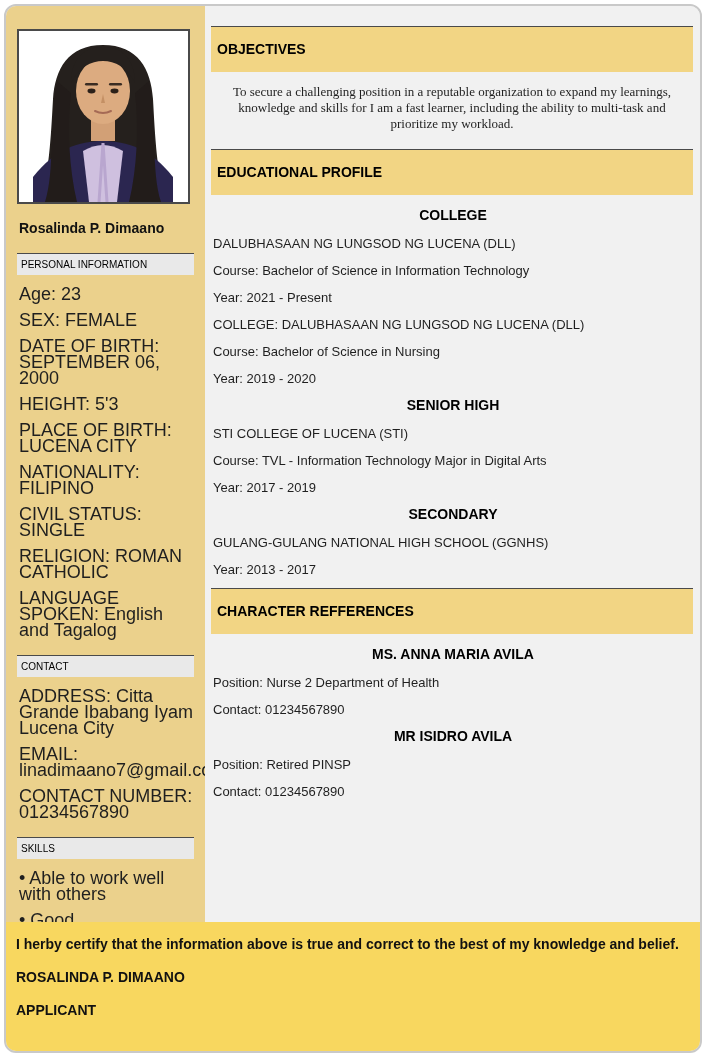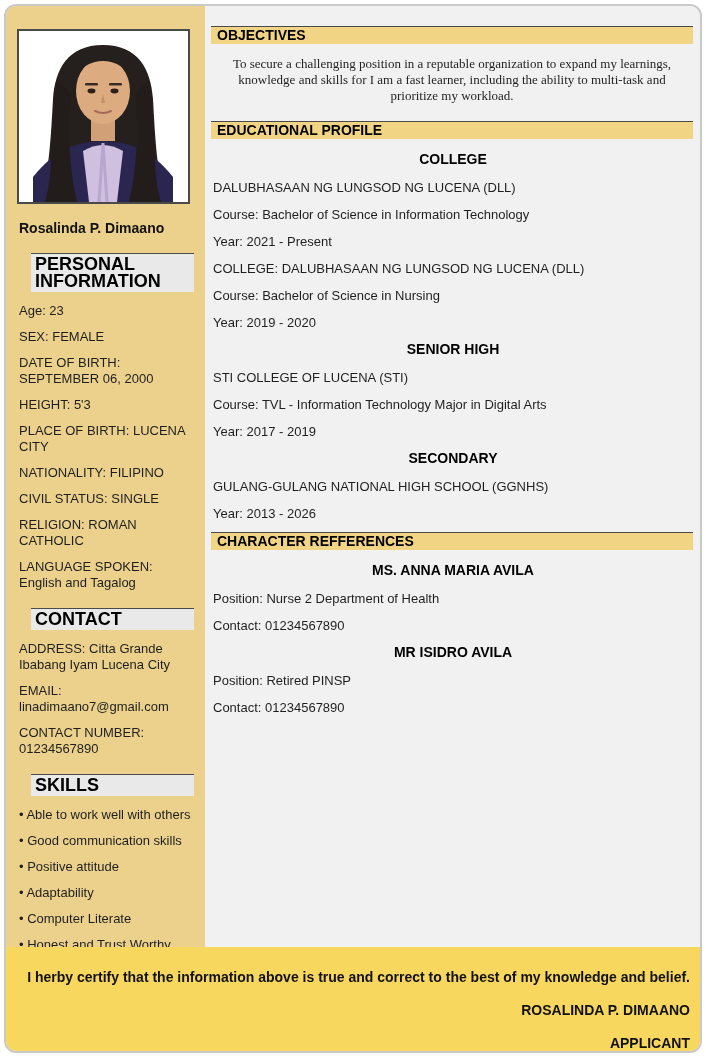--- a/index.html
+++ b/index.html
@@ -30,60 +30,60 @@
   .photo-frame{
     box-sizing:border-box;width:173px;height:175px;
     border:2px solid var(--photo-border,#4a4a4a);
     background:#ffffff;overflow:hidden;
   }
   .photo-frame svg{display:block;width:100%;height:100%;}
   .applicant-name{
     margin:16px 0 0 2px;font-size:14px;font-weight:bold;color:#111;
   }
   .side-header{
-    margin:17px 0 11px 14px;
+    margin:17px 0 11px 0;
     background:var(--sidebar-bar-bg,#e9e9e9);
     border-top:1px solid #4a4a4a;
-    font-size:18px;font-weight:bold;line-height:17px;
+    font-size:10px;font-weight:normal;line-height:17px;
     padding:2px 4px;color:#000;
   }
   .side-list{list-style:none;margin:0;padding:0 0 0 2px;}
-  .side-item{font-size:13px;line-height:16px;margin:0 0 10px 0;color:var(--text,#1f1f1f);}
+  .side-item{font-size:18px;line-height:16px;margin:0 0 10px 0;color:var(--text,#1f1f1f);}
 
   
   .main{
     flex:1;box-sizing:border-box;background:var(--main-bg,#f1f1f1);
     padding:20px 7px 0 6px;
   }
   .main-header{
     margin:0 0 12px 0;
     background:var(--accent-bar-bg,#f2d584);
     border-top:1px solid #4a4a4a;
     font-size:14px;font-weight:bold;line-height:17px;
-    padding:0 6px;color:#000;
+    padding:14px 6px;color:#000;
   }
   .objective-text{
     text-align:center;font-size:13px;line-height:16px;
     margin:5px 8px 17px 8px;color:var(--text,#1f1f1f);font-family:Liberation Serif, serif;
   }
   .entry-heading{
     font-size:14px;font-weight:bold;color:#000;
     margin:3px 0 13px 2px;
     text-align:center;
   }
   .line-group p{
     font-size:13px;line-height:15px;margin:12px 0 11px 2px;color:var(--text,#1f1f1f);
   }
   .block{margin-bottom:3px;}
 
   
   .footer{
-    flex:none;height:104px;box-sizing:border-box;
+    flex:none;height:129px;box-sizing:border-box;
     background:var(--footer-bg,#f8d75f);
-    text-align:right;padding-top:22px;
+    text-align:left;padding-top:14px;
   }
   .footer p{margin:0 10px 16px 10px;font-size:14px;font-weight:bold;line-height:17px;color:#111;}
 </style>
 </head>
 <body>
 
 <div class="page">
   <div class="content-row">
 
     <aside class="sidebar">
@@ -189,21 +189,21 @@
             <p>Course: TVL - Information Technology Major in Digital Arts</p>
             <p>Year: 2017 - 2019</p>
           </div>
       </div>
 
       <div class="block">
         <h3 class="entry-heading">SECONDARY</h3>
         <div class="line-group">
 
         <p>GULANG-GULANG NATIONAL HIGH SCHOOL (GGNHS)</p>
-            <p>Year: 2013 - 2026</p>
+            <p>Year: 2013 - 2017</p>
           </div>
       </div>
 
 
       <h2 class="main-header">CHARACTER REFFERENCES</h2>
 
       <div class="block">
         <h3 class="entry-heading">MS. ANNA MARIA AVILA</h3>
         <div class="line-group">
 

